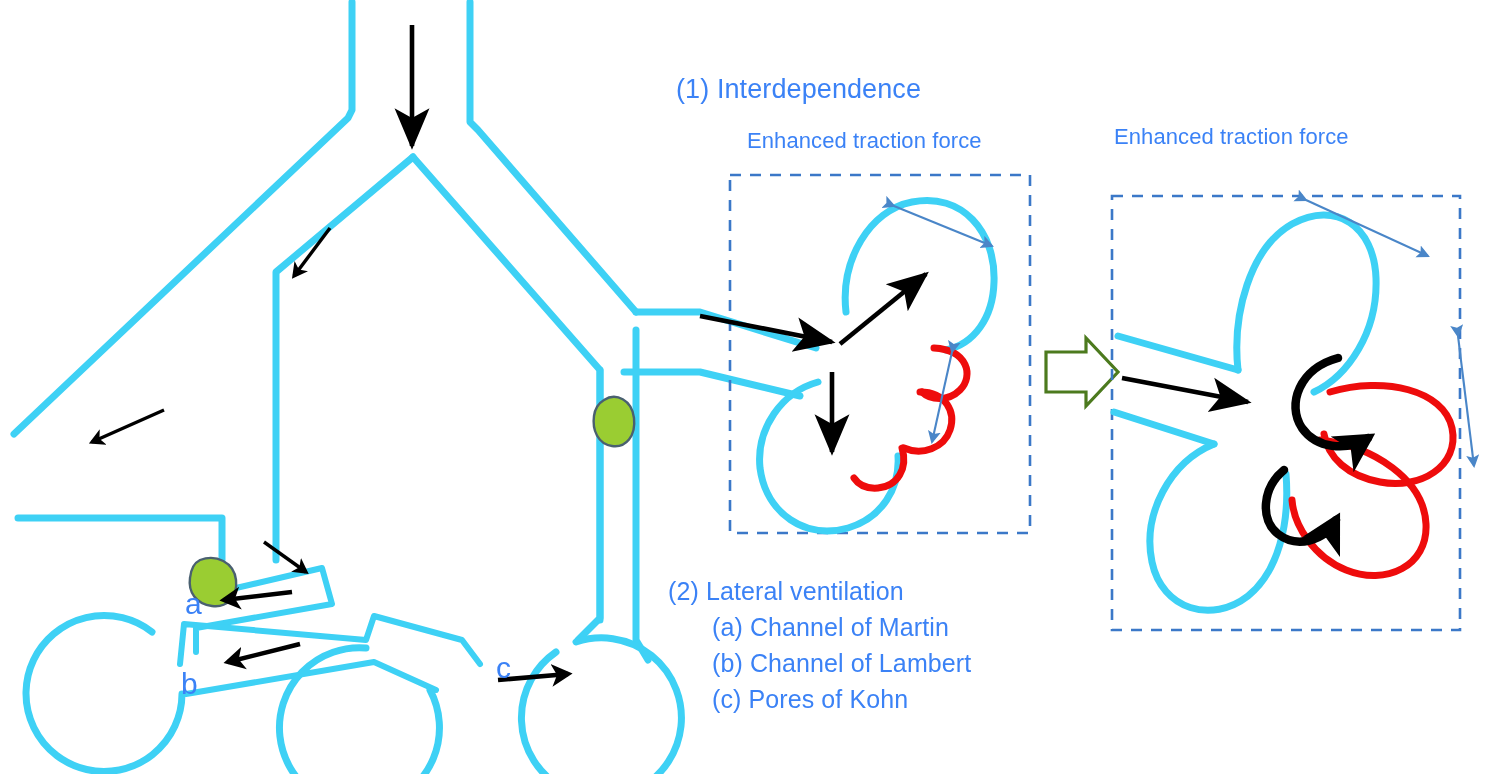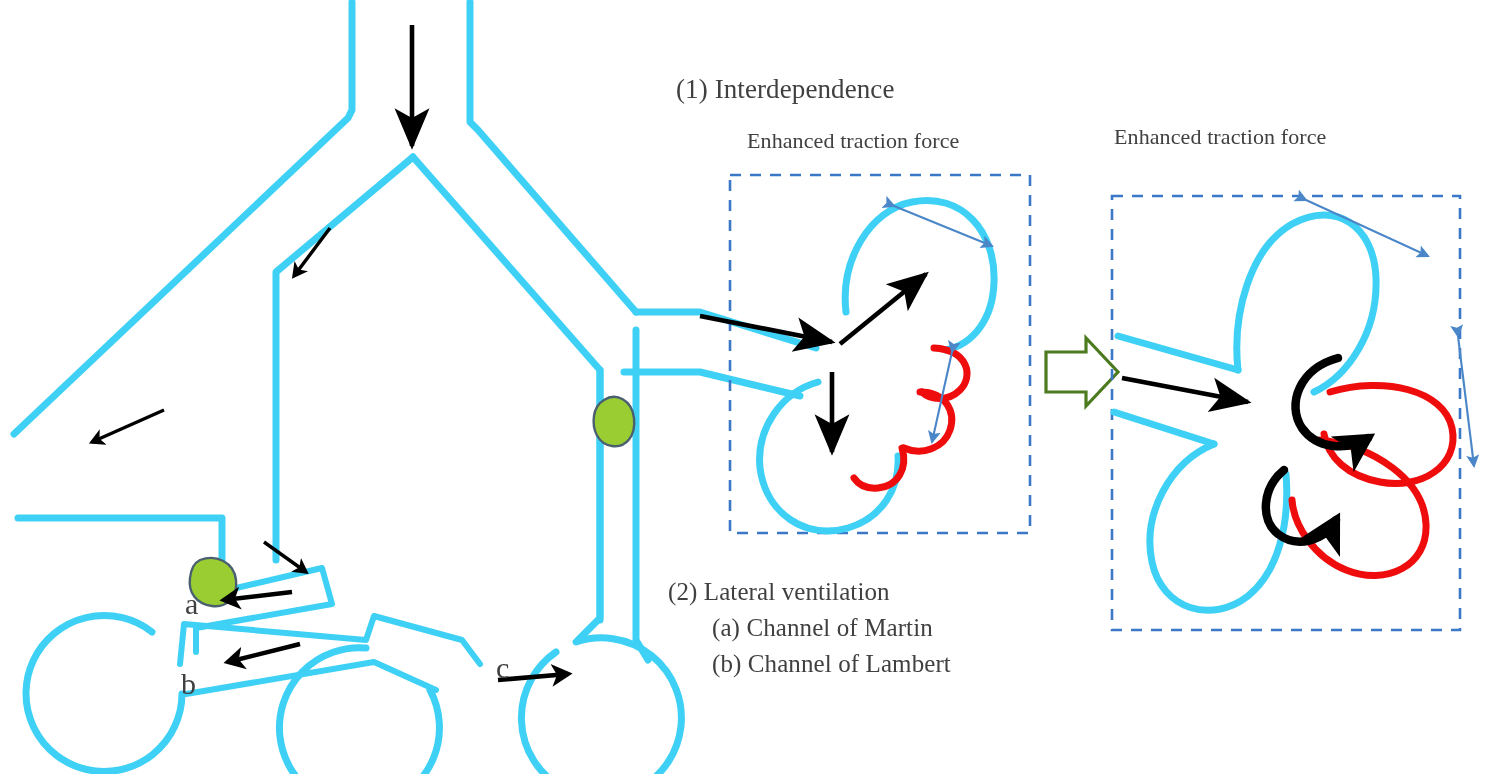--- a/index.html
+++ b/index.html
@@ -20,22 +20,22 @@
   }
   #stage svg.layer {
     position: absolute;
     left: 0;
     top: 0;
     width: 1500px;
     height: 774px;
   }
   .lbl {
     position: absolute;
-    color: #404040;
-    font-family: Liberation Serif, serif;
+    color: #3b82f6;
+    font-family: Liberation Sans, sans-serif;
     white-space: pre;
     line-height: 1.18;
     letter-spacing: 0.1px;
   }
   .t-head {
     font-size: 27px;
   }
   .t-sub {
     font-size: 22px;
   }
@@ -178,20 +178,21 @@
 
   <div class="lbl t-sub" style="left:1114px; top:124px;">Enhanced traction force</div>
 
 
   <div class="lbl t-item" style="left:668px; top:577px;text-align:center;">(2) Lateral ventilation</div>
 
   <div class="lbl t-item" style="left:712px; top:613px;">(a) Channel of Martin</div>
 
   <div class="lbl t-item" style="left:712px; top:649px;">(b) Channel of Lambert</div>
 
+  <div class="lbl t-item" style="left:712px; top:685px;">(c) Pores of Kohn</div>
 
   <div class="lbl t-marker" style="left:185px; top:586px;">a</div>
 
   <div class="lbl t-marker" style="left:181px; top:666px;">b</div>
 
   <div class="lbl t-marker" style="left:496px; top:650px;">c</div>
 
 </div>
 
 </body></html>

